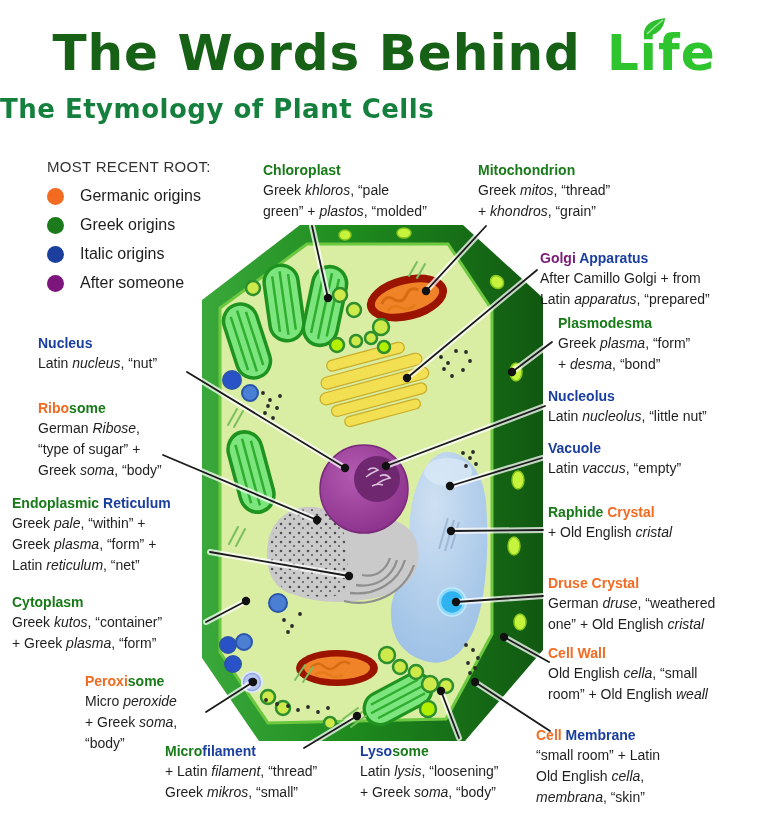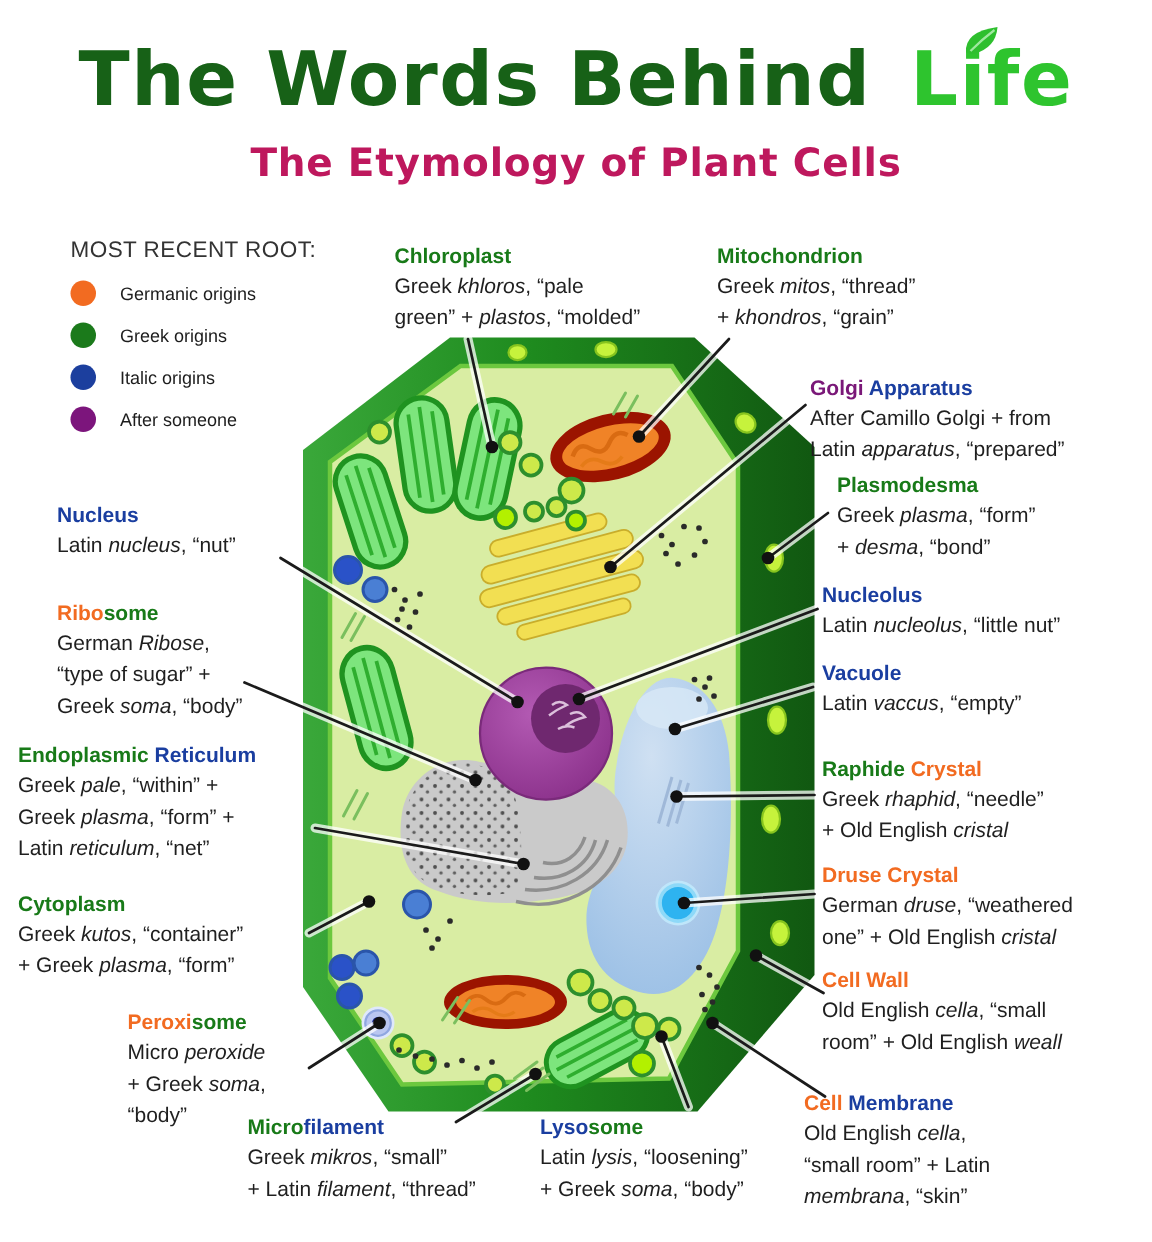--- a/index.html
+++ b/index.html
@@ -4,27 +4,27 @@
 <style>
   html,body{margin:0;padding:0;background:#fff;}
   #stage{position:relative;width:768px;height:828px;background:#fff;overflow:hidden;
          font-family:"Liberation Sans",sans-serif;}
   
   .title{position:absolute;left:0;top:24px;width:768px;text-align:center;
          font-family:"DejaVu Sans",sans-serif;font-weight:bold;font-size:50px;
          letter-spacing:1px;color:#176117;white-space:nowrap;}
   .t-bright{position:relative;color:#2ec42e;margin-left:26px;}
   .leaf{position:absolute;left:34px;top:-8px;}
-  .subtitle{position:absolute;left:0;top:94px;width:768px;text-align:center;
+  .subtitle{position:absolute;left:0;top:94px;width:768px;
             font-family:"DejaVu Sans",sans-serif;font-weight:bold;font-size:26px;
-            color:#be185d;letter-spacing:.5px;}
+            color:#15803d;letter-spacing:.5px;}
   
   .legend{position:absolute;left:47px;top:158px;}
   .legend-title{font-size:15px;font-weight:normal;color:#333;letter-spacing:.3px;margin-bottom:12px;}
-  .legend-item{display:flex;align-items:center;margin-bottom:11px;font-size:12px;color:#1d1d1d;}
+  .legend-item{display:flex;align-items:center;margin-bottom:11px;font-size:16px;color:#1d1d1d;}
   .legend-dot{width:17px;height:17px;border-radius:50%;margin-right:16px;flex:0 0 auto;}
   
   .olabel{position:absolute;font-size:14px;line-height:21px;color:#1f1f1f;}
   .olabel .hd{font-weight:bold;line-height:20px;}
   .olabel .ln{white-space:nowrap;}
   .it{font-style:italic;text-align:right;}
   .c-ger{color:#f26b21}.c-grk{color:#187a18}.c-ita{color:#1a3ea0}.c-per{color:#7a1878}
   #lbl-chloroplast{left:263px;top:160px}
   #lbl-mitochondrion{left:478px;top:160px}
   #lbl-golgi{left:540px;top:248px}
@@ -359,47 +359,46 @@
       <div class="ln"><span>+ Greek </span><span class="it">plasma</span><span>, “form”</span></div>
     </div>
   <div class="olabel" id="lbl-peroxisome">
       <div class="hd"><span class="c-ger">Peroxi</span><span class="c-grk">some</span></div>
       <div class="ln"><span>Micro </span><span class="it">peroxide</span></div>
       <div class="ln"><span>+ Greek </span><span class="it">soma</span><span>,</span></div>
       <div class="ln"><span>“body”</span></div>
     </div>
   <div class="olabel" id="lbl-microfilament">
       <div class="hd"><span class="c-grk">Micro</span><span class="c-ita">filament</span></div>
+      <div class="ln"><span>+ Latin </span><span class="it">filament</span><span>, “thread”</span></div>
       <div class="ln"><span>Greek </span><span class="it">mikros</span><span>, “small”</span></div>
-      <div class="ln"><span>+ Latin </span><span class="it">filament</span><span>, “thread”</span></div>
     </div>
   <div class="olabel" id="lbl-lysosome">
       <div class="hd"><span class="c-ita">Lyso</span><span class="c-grk">some</span></div>
       <div class="ln"><span>Latin </span><span class="it">lysis</span><span>, “loosening”</span></div>
       <div class="ln"><span>+ Greek </span><span class="it">soma</span><span>, “body”</span></div>
     </div>
   <div class="olabel" id="lbl-cell_membrane">
       <div class="hd"><span class="c-ger">Cell </span><span class="c-ita">Membrane</span></div>
+      <div class="ln"><span>“small room” + Latin</span></div>
       <div class="ln"><span>Old English </span><span class="it">cella</span><span>,</span></div>
-      <div class="ln"><span>“small room” + Latin</span></div>
       <div class="ln"><span class="it">membrana</span><span>, “skin”</span></div>
     </div>
   <div class="olabel" id="lbl-cell_wall">
       <div class="hd"><span class="c-ger">Cell Wall</span></div>
       <div class="ln"><span>Old English </span><span class="it">cella</span><span>, “small</span></div>
       <div class="ln"><span>room” + Old English </span><span class="it">weall</span></div>
     </div>
   <div class="olabel" id="lbl-druse">
       <div class="hd"><span class="c-ger">Druse Crystal</span></div>
       <div class="ln"><span>German </span><span class="it">druse</span><span>, “weathered</span></div>
       <div class="ln"><span>one” + Old English </span><span class="it">cristal</span></div>
     </div>
   <div class="olabel" id="lbl-raphide">
       <div class="hd"><span class="c-grk">Raphide </span><span class="c-ger">Crystal</span></div>
-      <div class="ln"><span>Greek </span><span class="it">rhaphid</span><span>, “needle”</span></div>
       <div class="ln"><span>+ Old English </span><span class="it">cristal</span></div>
     </div>
   <div class="olabel" id="lbl-vacuole">
       <div class="hd"><span class="c-ita">Vacuole</span></div>
       <div class="ln"><span>Latin </span><span class="it">vaccus</span><span>, “empty”</span></div>
     </div>
   <div class="olabel" id="lbl-nucleolus">
       <div class="hd"><span class="c-ita">Nucleolus</span></div>
       <div class="ln"><span>Latin </span><span class="it">nucleolus</span><span>, “little nut”</span></div>
     </div>

